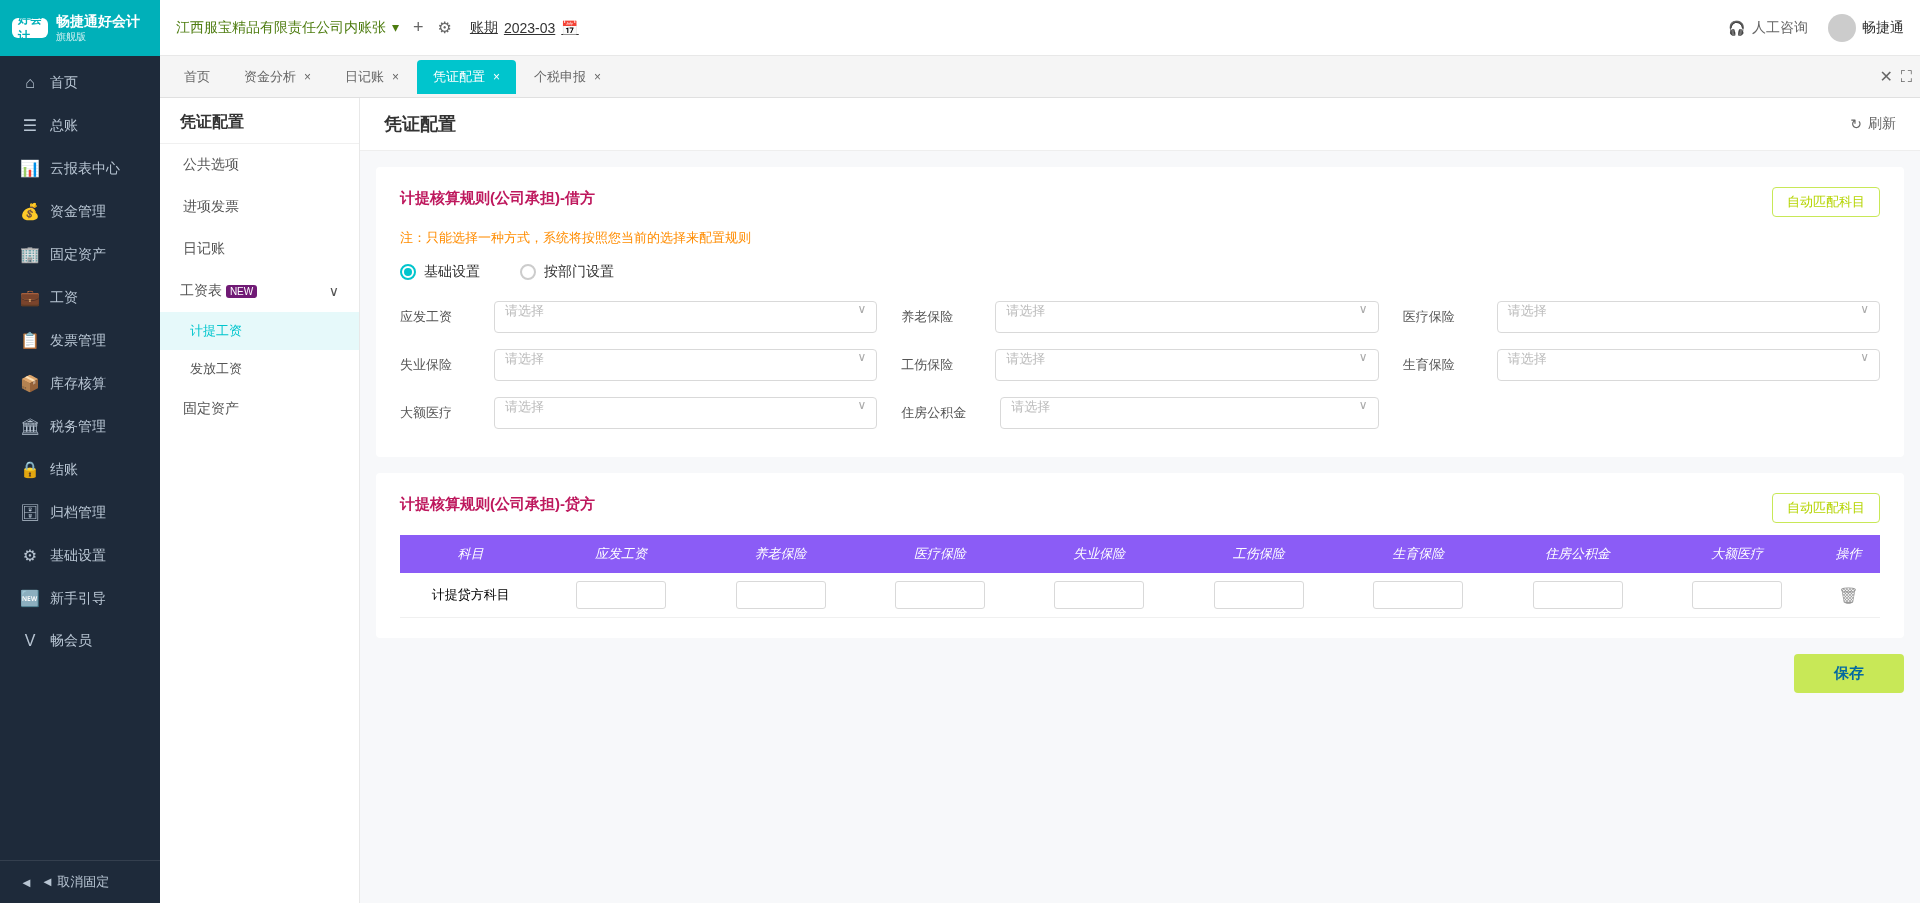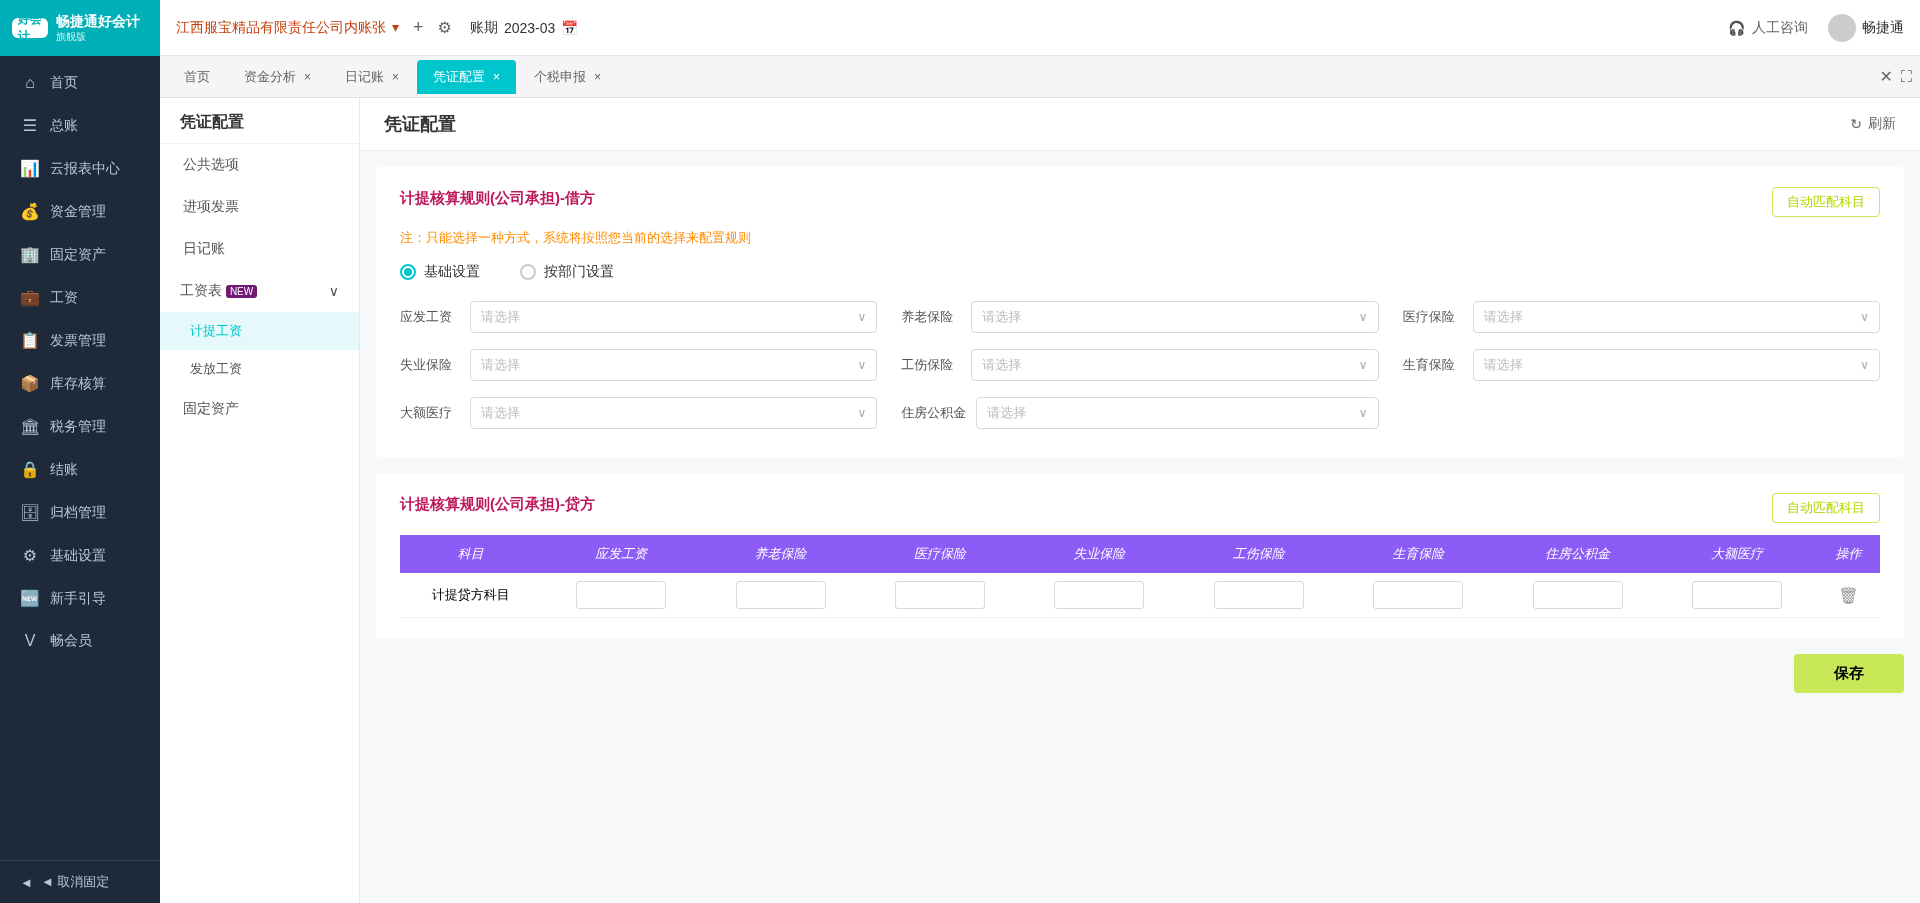--- a/index.html
+++ b/index.html
@@ -84,26 +84,26 @@
       display: flex;
       align-items: center;
       padding: 0 16px;
       border-bottom: 1px solid #e8e8e8;
       gap: 10px;
     }
     .company-select {
       display: flex;
       gap: 6px;
       font-size: 14px;
-      color: #c2410c;
+      color: #4d7c0f;
       cursor: pointer;
     }
     .topbar-add { color: #666; font-size: 18px; cursor: pointer; padding: 0 4px; }
     .topbar-settings { color: #666; font-size: 16px; cursor: pointer; }
-    .topbar-period { display: flex; align-items: center; gap: 6px; font-size: 14px; color: #333; margin-left: 8px; }
+    .topbar-period { display: flex; align-items: center; gap: 6px; font-size: 14px; color: #333; margin-left: 8px; text-decoration: underline; }
     .topbar-right { margin-left: auto; display: flex; align-items: center; gap: 20px; }
     .topbar-service { display: flex; align-items: center; gap: 6px; font-size: 14px; color: #666; cursor: pointer; }
     .topbar-user { display: flex; align-items: center; gap: 6px; font-size: 14px; color: #333; cursor: pointer; }
     .user-avatar { width: 28px; height: 28px; background: #ccc; border-radius: 50%; }
 
     
     .tabbar {
       height: 42px;
       background: #f5f5f5;
       display: flex;
@@ -288,23 +288,24 @@
     .form-select {
       flex: 1;
       height: 32px;
       border: 1px solid #d9d9d9;
       border-radius: 4px;
       padding: 0 10px;
       font-size: 13px;
       color: #999;
       background: #fff;
       display: flex;
-      align-items: center;
+      align-items: flex-start;
       justify-content: space-between;
       cursor: pointer;
+      margin-left: 24px;
     }
     .form-select-arrow { color: #aaa; font-size: 12px; }
 
     
     .auto-match-btn {
       float: right;
       height: 30px;
       border: 1px solid #c8e857;
       background: #fff;
       color: #b5d400;
@@ -344,21 +345,21 @@
       width: 90px;
       height: 28px;
       border: 1px solid #d9d9d9;
       border-radius: 3px;
       padding: 0 6px;
       font-size: 13px;
     }
     .delete-icon { color: #999; cursor: pointer; font-size: 16px; }
     .save-btn {
       background: #c8e857;
-      color: #000000;
+      color: #0369a1;
       border: none;
       border-radius: 4px;
       padding: 10px 40px;
       font-size: 15px;
       font-weight: bold;
       cursor: pointer;
     }
 
     
     ::-webkit-scrollbar { width: 6px; height: 6px; }

